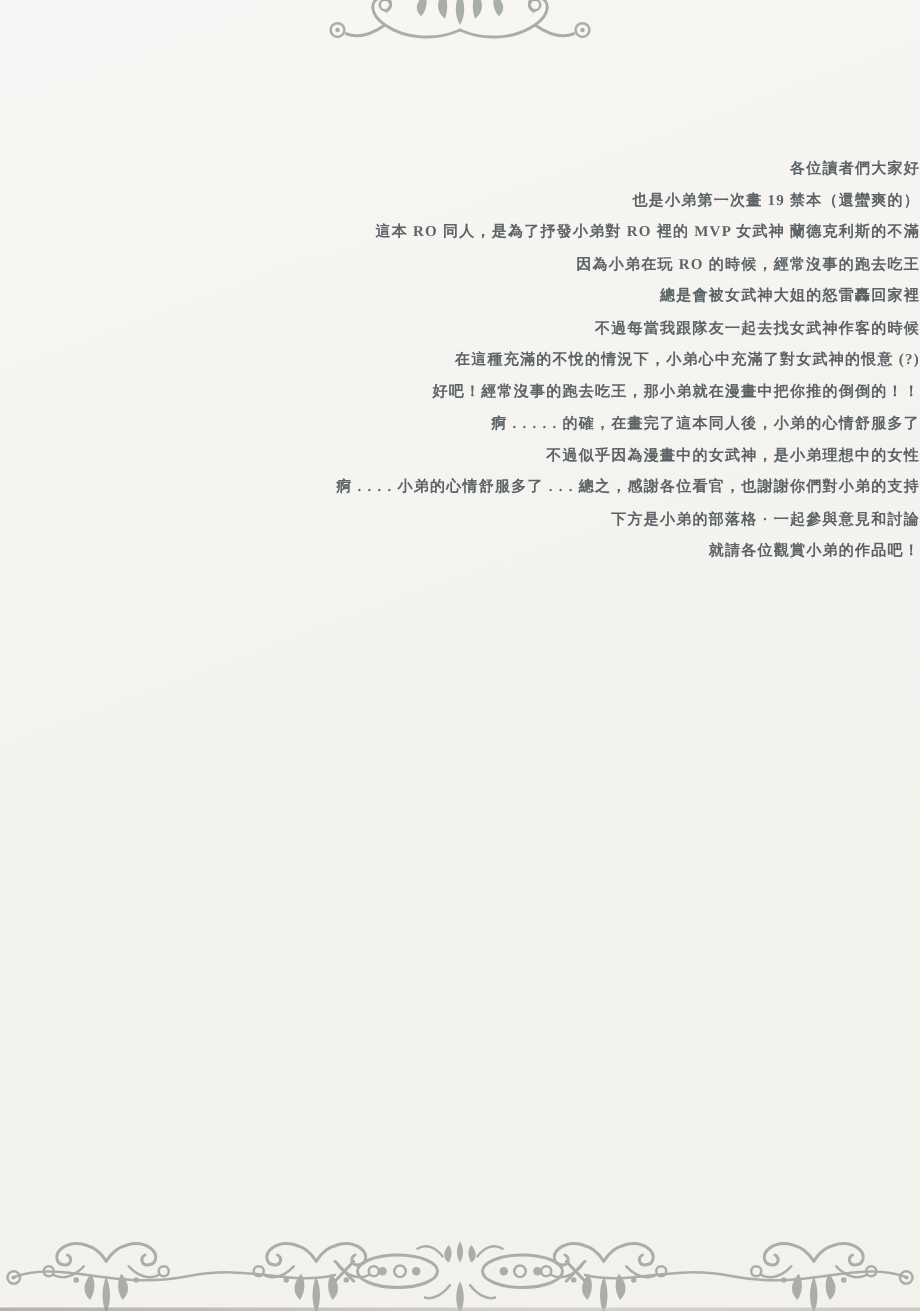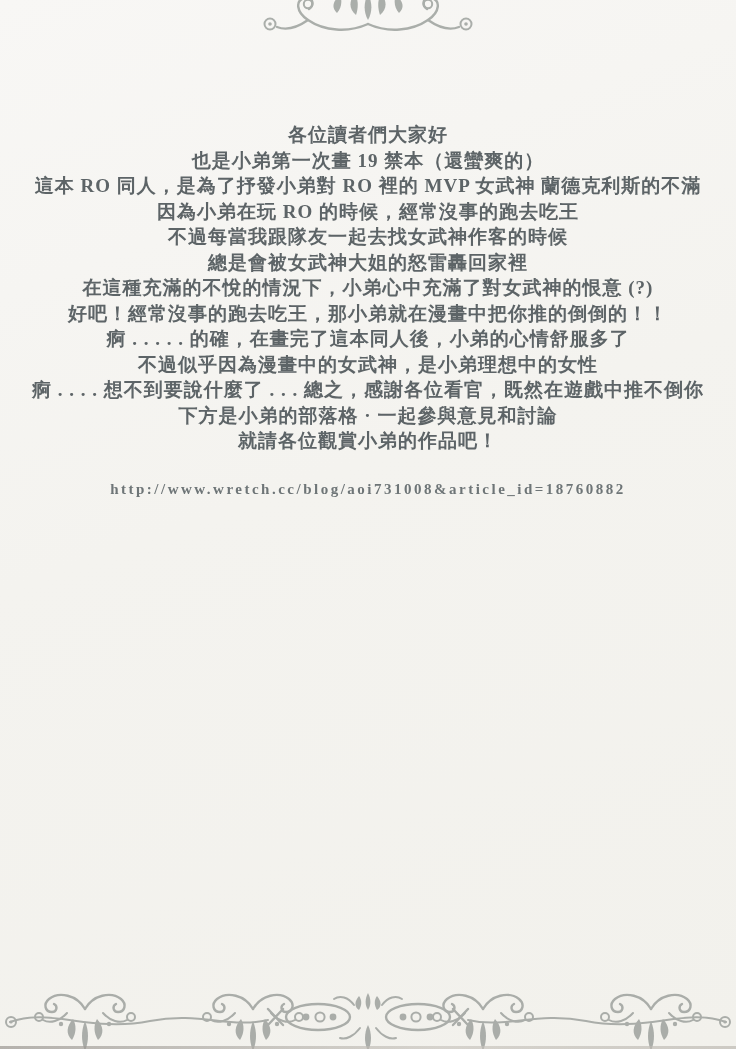--- a/index.html
+++ b/index.html
@@ -42,26 +42,27 @@
     z-index: 5;
   }
   .afterword {
     position: absolute;
     top: 122px;
     left: 0;
     width: 100%;
     text-align: center;
   }
   .afterword .line {
-    font-size: 19px;
+    font-size: 12px;
     font-weight: bold;
     line-height: 25.5px;
     color: var(--text-color);
     letter-spacing: 1px;
     white-space: nowrap;
+    text-align: right;
   }
   .blog-url {
     margin-top: 27px;
     font-size: 15px;
     font-weight: bold;
     color: #6e7577;
     letter-spacing: 2.5px;
     white-space: nowrap;
   }
   svg .stroked { fill: none; stroke: var(--ornament-color); stroke-width: 2.4; stroke-linecap: round; }
@@ -91,31 +92,30 @@
   <circle class="thin" cx="248" cy="31" r="5.5"></circle>
   <circle class="filled" cx="248" cy="31" r="1.8"></circle>
 </svg>
 
 <div class="afterword">
   <div>
       <p class="line">各位讀者們大家好</p>
       <p class="line">也是小弟第一次畫 19 禁本（還蠻爽的）</p>
       <p class="line">這本 RO 同人，是為了抒發小弟對 RO 裡的 MVP 女武神 蘭德克利斯的不滿</p>
       <p class="line">因為小弟在玩 RO 的時候，經常沒事的跑去吃王</p>
+      <p class="line">總是會被女武神大姐的怒雷轟回家裡</p>
       <p class="line">不過每當我跟隊友一起去找女武神作客的時候</p>
-      <p class="line">總是會被女武神大姐的怒雷轟回家裡</p>
       <p class="line">在這種充滿的不悅的情況下，小弟心中充滿了對女武神的恨意 (?)</p>
       <p class="line">好吧！經常沒事的跑去吃王，那小弟就在漫畫中把你推的倒倒的！！</p>
       <p class="line">痾 . . . . . 的確，在畫完了這本同人後，小弟的心情舒服多了</p>
       <p class="line">不過似乎因為漫畫中的女武神，是小弟理想中的女性</p>
-      <p class="line">痾 . . . . 想不到要說什麼了 . . . 總之，感謝各位看官，既然在遊戲中推不倒你</p>
+      <p class="line">痾 . . . . 小弟的心情舒服多了 . . . 總之，感謝各位看官，也謝謝你們對小弟的支持</p>
       <p class="line">下方是小弟的部落格 · 一起參與意見和討論</p>
       <p class="line">就請各位觀賞小弟的作品吧！</p>
     </div>
-  <p class="blog-url">http://www.wretch.cc/blog/aoi731008&amp;article_id=18760882</p>
 </div>
 
 <svg class="flourish-bottom" width="736" height="58" viewBox="0 0 736 58" aria-hidden="true">
   <defs>
     <g id="scroll-unit">
       <path class="stroked" d="M0,18 C-8,4 -26,0 -36,8 C-42,13 -40,21 -33,21 C-28,21 -27,15 -31,13"></path>
       <path class="stroked" d="M0,18 C8,4 26,0 36,8 C42,13 40,21 33,21 C28,21 27,15 31,13"></path>
       <path class="thin" d="M-18,22 C-25,30 -35,33 -42,29"></path>
       <circle class="thin" cx="-46" cy="26" r="4"></circle>
       <path class="thin" d="M18,22 C25,30 35,33 42,29"></path>

